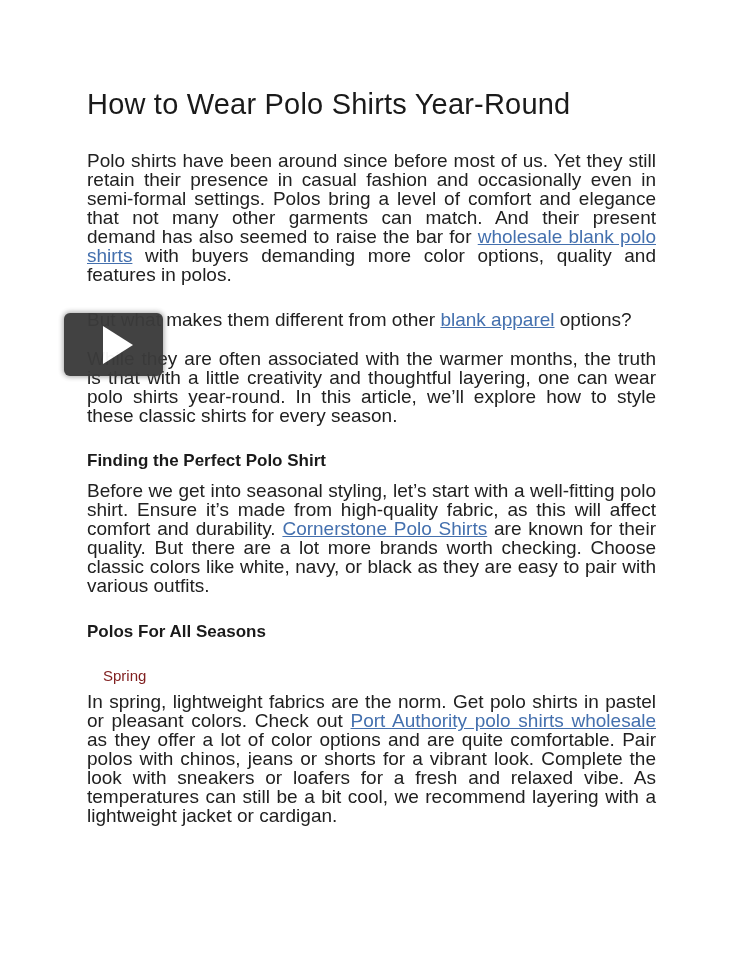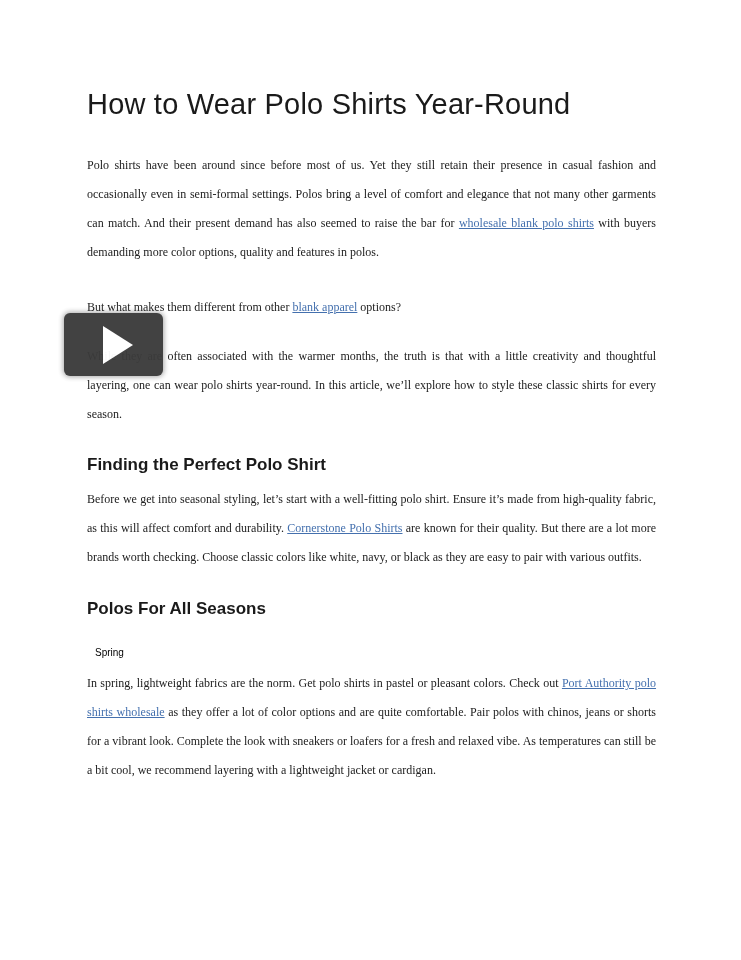--- a/index.html
+++ b/index.html
@@ -21,23 +21,23 @@
   h1.title {
     font-family: "Liberation Sans", sans-serif;
     font-weight: 400;
     font-size: 29px;
     line-height: 1.15;
     color: #1a1a1a;
     margin: 0 0 30px 0;
     letter-spacing: 0.2px;
   }
   p.body {
-    font-family: Liberation Serif, serif;
-    font-size: 12px;
-    line-height: 29px;
+    font-family: Liberation Sans, sans-serif;
+    font-size: 19px;
+    line-height: 19px;
     color: #212121;
     text-align: justify;
     margin: 0 0 26px 0;
   }
   p.body.q { margin-bottom: 20px; }
   p.body.w { margin-bottom: 25px; }
   p.body.last { margin-bottom: 16px; }
   a.doclink {
     color: #4470ae;
     text-decoration: underline;
@@ -48,24 +48,24 @@
     font-weight: 700;
     font-size: 17px;
     line-height: 22px;
     color: #1a1a1a;
     margin: 0 0 9px 0;
   }
   h2.section.second { margin-top: 12px; margin-bottom: 24px; }
   h3.sub {
     font-family: "Liberation Sans", sans-serif;
     font-weight: 400;
-    font-size: 10px;
+    font-size: 15px;
     line-height: 18px;
-    color: #000000;
-    margin: 0 0 7px 8px;
+    color: #7f1d1d;
+    margin: 0 0 7px 16px;
   }
   .play-button {
     position: absolute;
     left: 64px;
     top: 313px;
     width: 99px;
     height: 63px;
     background: #3b3b3b;
     border-radius: 6px;
     box-shadow: 0 0 5px 1px rgba(90,90,90,0.55);

